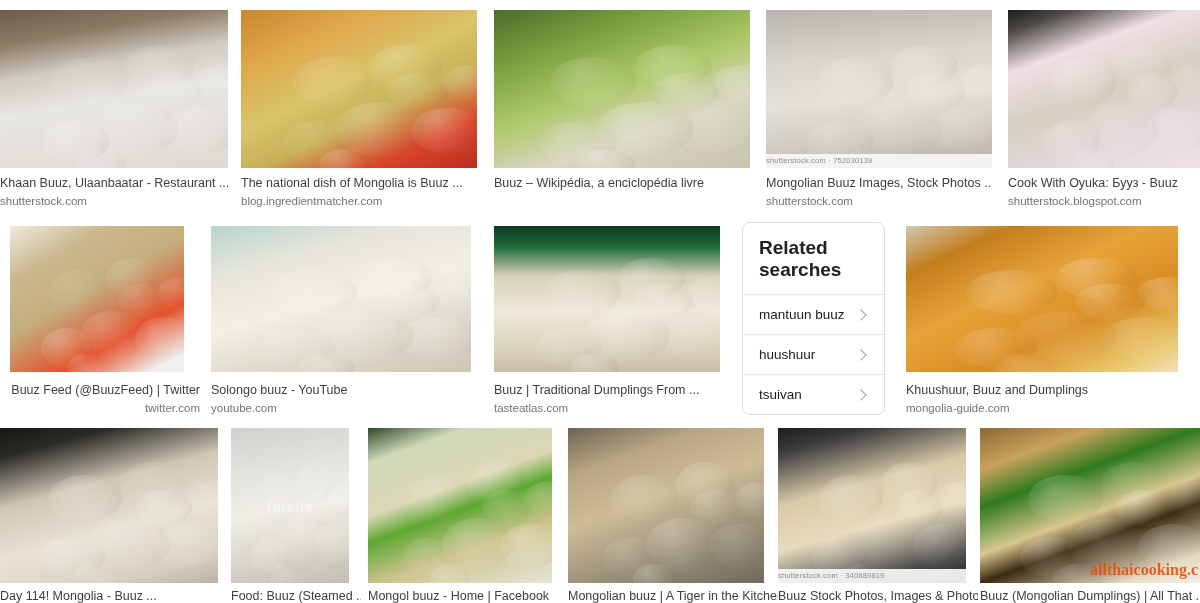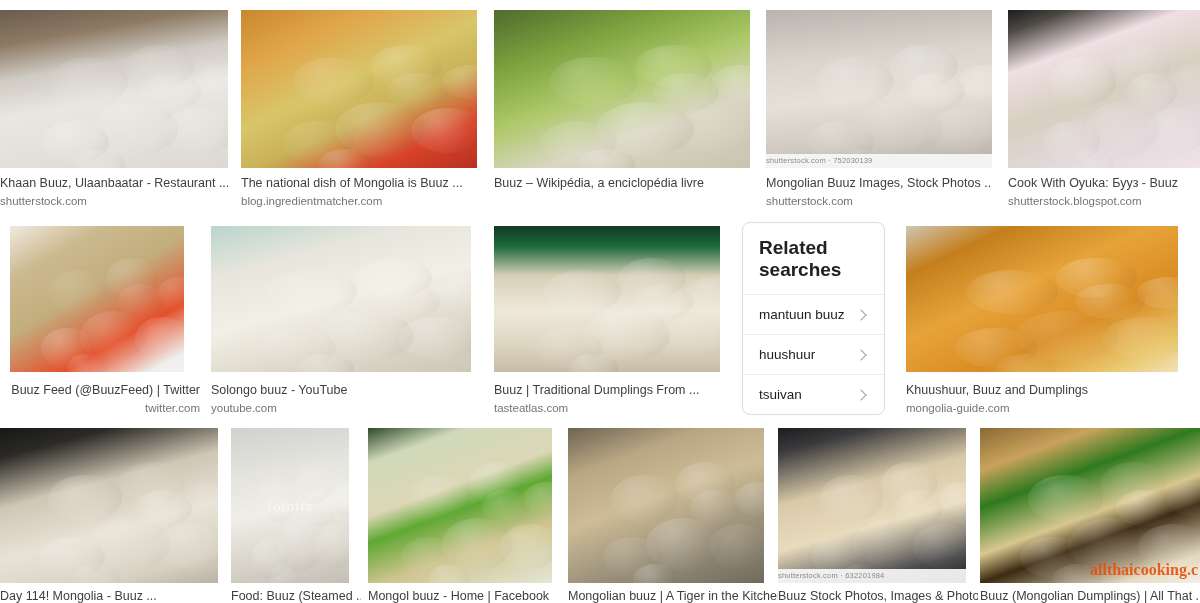--- a/index.html
+++ b/index.html
@@ -339,21 +339,21 @@
       <div class="thumb-wrap" style="width: 188px; height: 155px;">
         <div class="ph t14"></div>
         <div class="blob" style="left: 22%; top: 30%; width: 34%; height: 30.6%; background: radial-gradient(circle at 35% 30%, rgba(255, 255, 255, 0.42), rgba(255, 255, 255, 0.06) 58%, rgba(0, 0, 0, 0.12) 100%); opacity: 0.51;"></div>
         <div class="blob" style="left: 55%; top: 22%; width: 30%; height: 27%; background: radial-gradient(circle at 35% 30%, rgba(255, 255, 255, 0.42), rgba(255, 255, 255, 0.06) 58%, rgba(0, 0, 0, 0.12) 100%); opacity: 0.58;"></div>
         <div class="blob" style="left: 40%; top: 58%; width: 38%; height: 34.2%; background: radial-gradient(circle at 35% 30%, rgba(255, 255, 255, 0.42), rgba(255, 255, 255, 0.06) 58%, rgba(0, 0, 0, 0.12) 100%); opacity: 0.3;"></div>
         <div class="blob" style="left: 72%; top: 62%; width: 32%; height: 28.8%; background: radial-gradient(circle at 35% 30%, rgba(255, 255, 255, 0.42), rgba(255, 255, 255, 0.06) 58%, rgba(0, 0, 0, 0.12) 100%); opacity: 0.37;"></div>
         <div class="blob" style="left: 18%; top: 70%; width: 30%; height: 27%; background: radial-gradient(circle at 35% 30%, rgba(255, 255, 255, 0.42), rgba(255, 255, 255, 0.06) 58%, rgba(0, 0, 0, 0.12) 100%); opacity: 0.44;"></div>
         <div class="blob" style="left: 62%; top: 40%; width: 26%; height: 23.4%; background: radial-gradient(circle at 35% 30%, rgba(255, 255, 255, 0.42), rgba(255, 255, 255, 0.06) 58%, rgba(0, 0, 0, 0.12) 100%); opacity: 0.51;"></div>
         <div class="blob" style="left: 85%; top: 35%; width: 24%; height: 21.6%; background: radial-gradient(circle at 35% 30%, rgba(255, 255, 255, 0.42), rgba(255, 255, 255, 0.06) 58%, rgba(0, 0, 0, 0.12) 100%); opacity: 0.58;"></div>
         <div class="blob" style="left: 33%; top: 88%; width: 22%; height: 19.8%; background: radial-gradient(circle at 35% 30%, rgba(255, 255, 255, 0.42), rgba(255, 255, 255, 0.06) 58%, rgba(0, 0, 0, 0.12) 100%); opacity: 0.3;"></div>
-        <div class="wm-bar">shutterstock.com · 632201984</div>
+        <div class="wm-bar">shutterstock.com · 340889819</div>
       </div>
       <div class="caption" style="top: 161px; width: 200px;">
         <div class="cap-title">Buuz Stock Photos, Images &amp; Photo...</div>
       </div>
     </div>
     <div class="tile" style="left: 980px; top: 428px; width: 220px; height: 195px;">
       <div class="thumb-wrap" style="width: 220px; height: 155px;">
         <div class="ph t15"></div>
         <div class="blob" style="left: 22%; top: 30%; width: 34%; height: 30.6%; background: radial-gradient(circle at 35% 30%, rgba(255, 255, 255, 0.42), rgba(255, 255, 255, 0.06) 58%, rgba(0, 0, 0, 0.12) 100%); opacity: 0.58;"></div>
         <div class="blob" style="left: 55%; top: 22%; width: 30%; height: 27%; background: radial-gradient(circle at 35% 30%, rgba(255, 255, 255, 0.42), rgba(255, 255, 255, 0.06) 58%, rgba(0, 0, 0, 0.12) 100%); opacity: 0.3;"></div>

